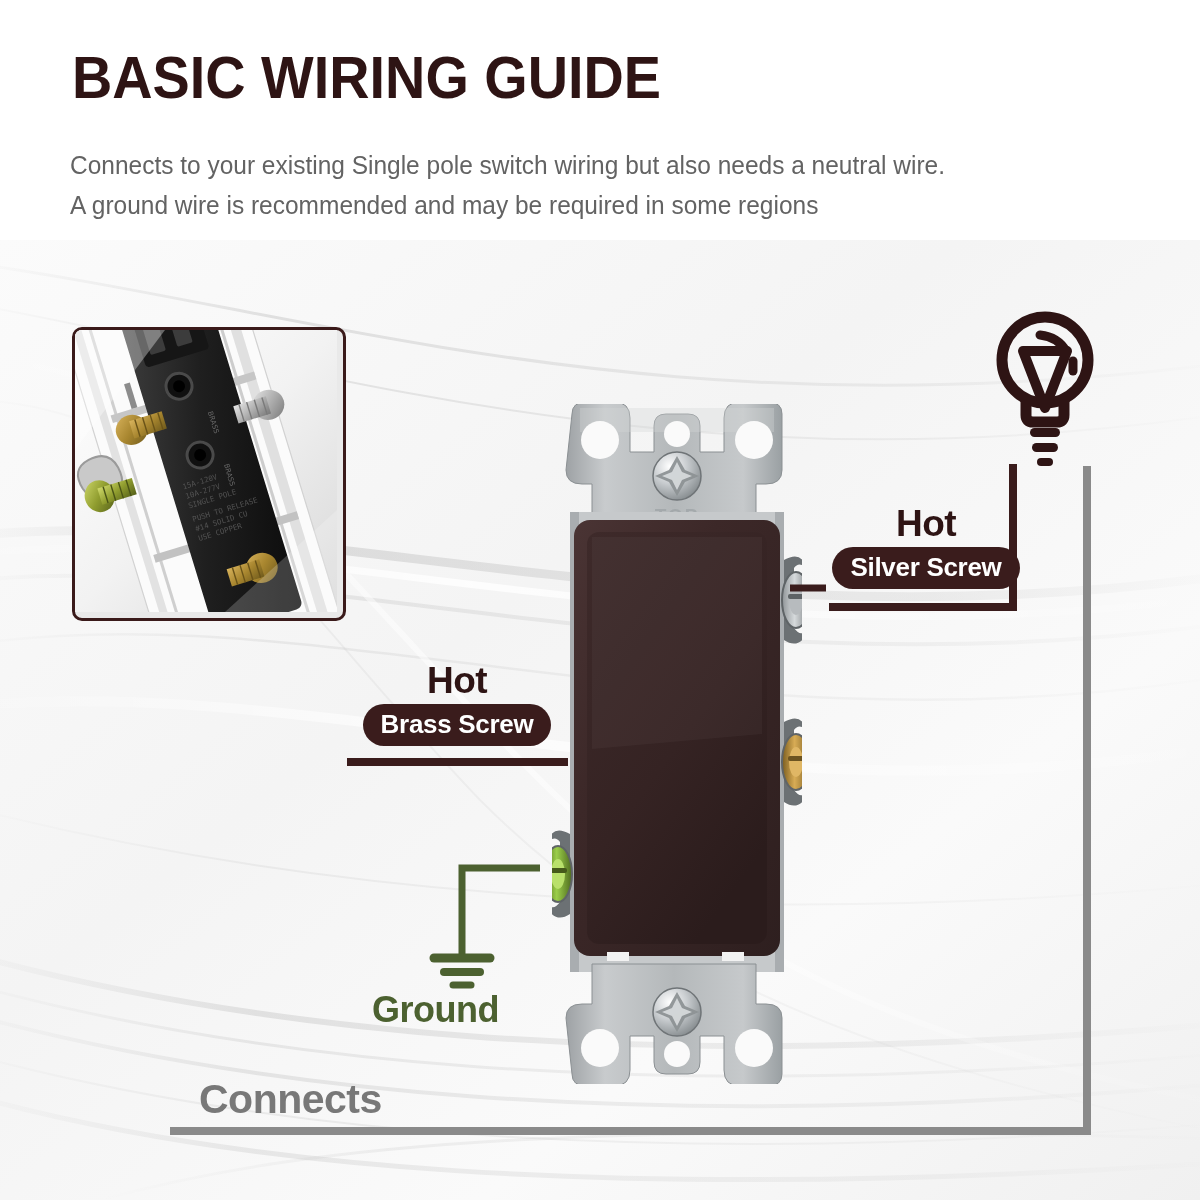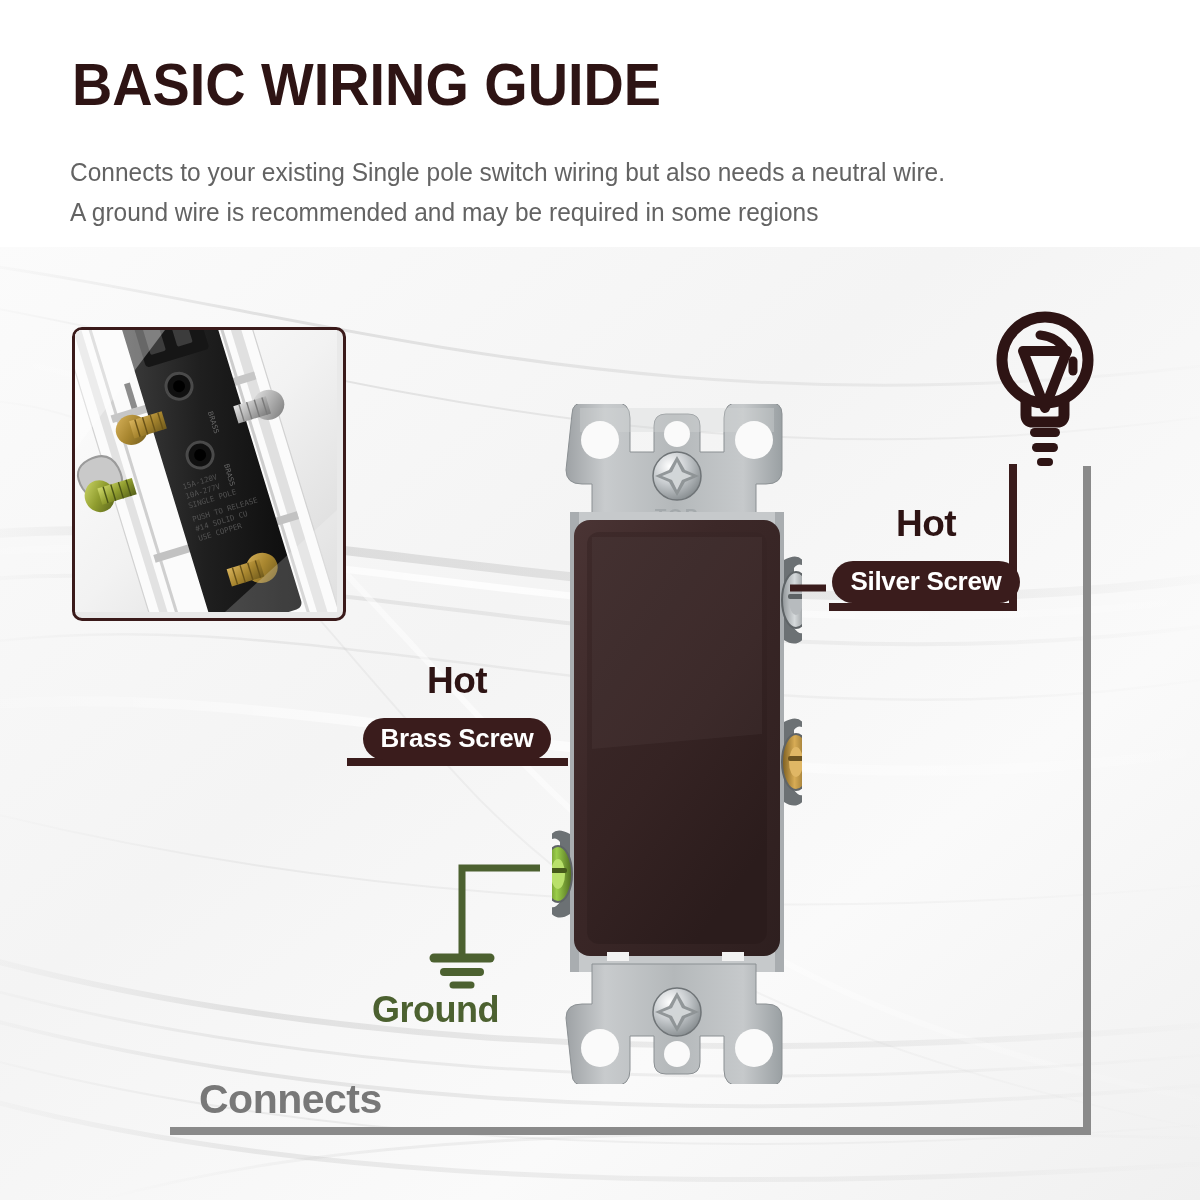--- a/index.html
+++ b/index.html
@@ -25,21 +25,20 @@
   }
   .bg-texture svg { display:block; }
 
   
   .header {
     position: absolute;
     left: 0; top: 0;
     width: 1200px;
     height: 240px;
     background: #ffffff;
-    margin-top: 7px;
   }
   .title {
     position: absolute;
     left: 72px; top: 48px;
     font-family: "Liberation Sans Narrow", "Liberation Sans", sans-serif;
     font-weight: 700;
     font-size: 60px;
     letter-spacing: 0px;
     line-height: 1;
     color: #2e1414;
@@ -103,21 +102,21 @@
   .callout .cap {
     font-family: Liberation Sans, sans-serif;
     font-weight: 700;
     font-size: 37px;
     line-height: 1;
     color: #2e1414;
     letter-spacing: -0.5px;
   }
   .callout .pill {
     display: inline-block;
-    margin-top: 19px;
+    margin-top: 5px;
     padding: 7px 18px 9px 18px;
     background: #3a1c1c;
     color: #ffffff;
     border-radius: 24px;
     font-family: "Liberation Sans", sans-serif;
     font-weight: 700;
     font-size: 26px;
     line-height: 1;
     letter-spacing: -0.3px;
     white-space: nowrap;

